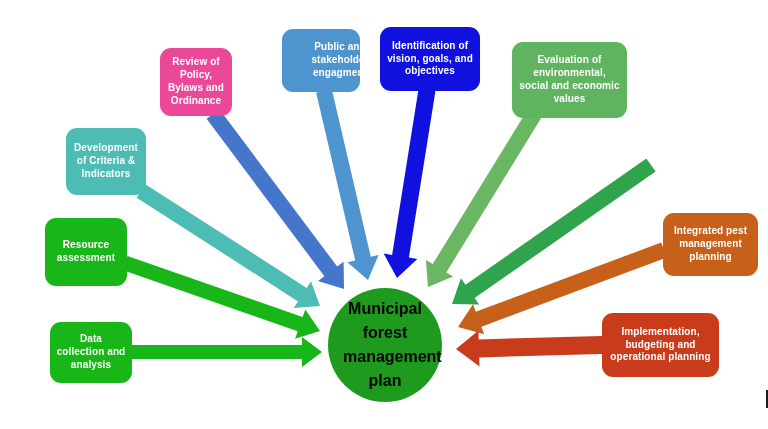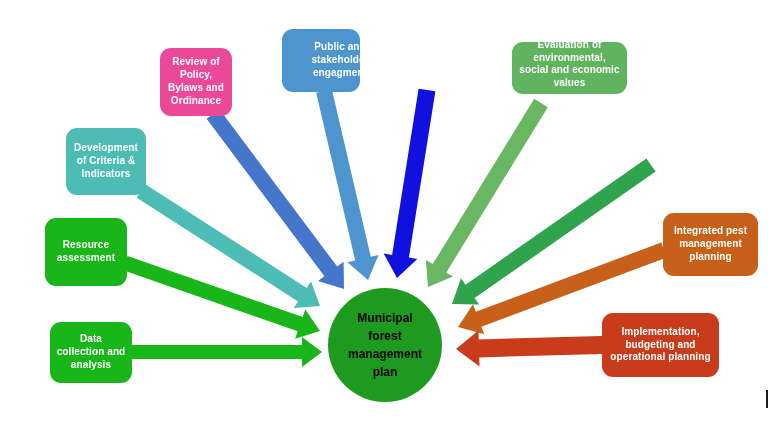--- a/index.html
+++ b/index.html
@@ -47,21 +47,21 @@
     display: flex;
     align-items: center;
     justify-content: center;
     text-align: center;
     box-sizing: border-box;
     z-index: 3;
   }
   #center-node span {
     color: #000000;
     font-weight: bold;
-    font-size: 12px;
+    font-size: 16px;
     line-height: 1.5;
     width: 84px;
   }
   #caption-mark {
     position: absolute;
     z-index: 4;
   }
 </style>
 </head>
 <body>
@@ -93,21 +93,24 @@
     </div>
     <div class="node-box" style="left: 66px; top: 128px; width: 80px; height: 67px; background: rgb(76, 188, 180);">
       <span>Development of Criteria &amp; Indicators</span>
     </div>
     <div class="node-box" style="left: 160px; top: 48px; width: 72px; height: 68px; background: #ec4899;">
       <span>Review of Policy, Bylaws and Ordinance</span>
     </div>
     <div class="node-box" style="left: 282px; top: 29px; width: 78px; height: 63px; background: rgb(78, 148, 207); padding-left: 44px;">
       <span>Public and stakeholder engagment</span>
     </div>
-    <div class="node-box" style="left: 512px; top: 42px; width: 115px; height: 52px; background: rgb(96, 179, 95); align-items: flex-end;">
+    <div class="node-box" style="left: 380px; top: 27px; width: 100px; height: 64px; background: rgb(17, 17, 223);">
+      <span>Identification of vision, goals, and objectives</span>
+    </div>
+    <div class="node-box" style="left: 512px; top: 42px; width: 115px; height: 76px; background: rgb(96, 179, 95);">
       <span>Evaluation of environmental, social and economic values</span>
     </div>
     <div class="node-box" style="left: 663px; top: 213px; width: 95px; height: 63px; background: rgb(199, 97, 25);">
       <span>Integrated pest management planning</span>
     </div>
     <div class="node-box" style="left: 602px; top: 313px; width: 117px; height: 64px; background: rgb(200, 60, 28);">
       <span>Implementation, budgeting and operational planning</span>
     </div>
   </div>
 

